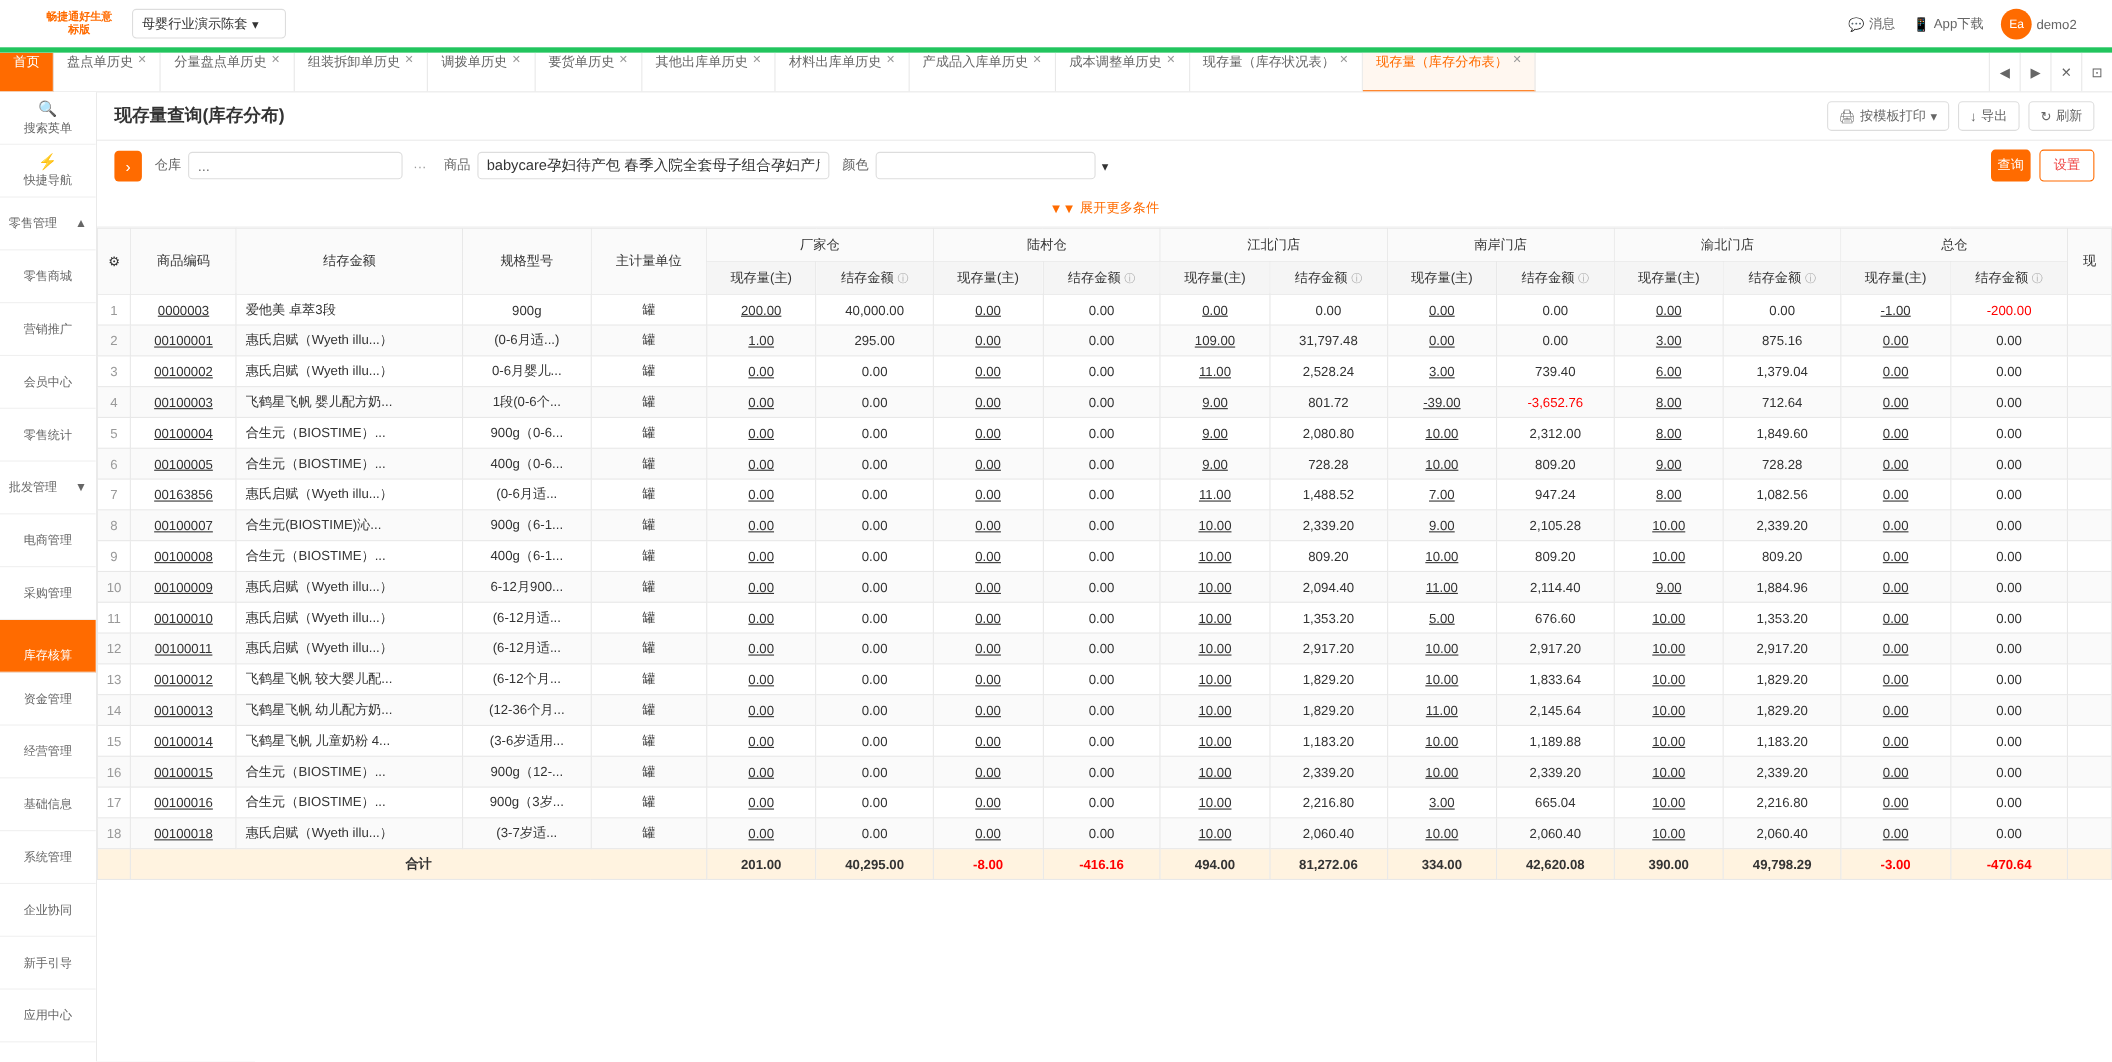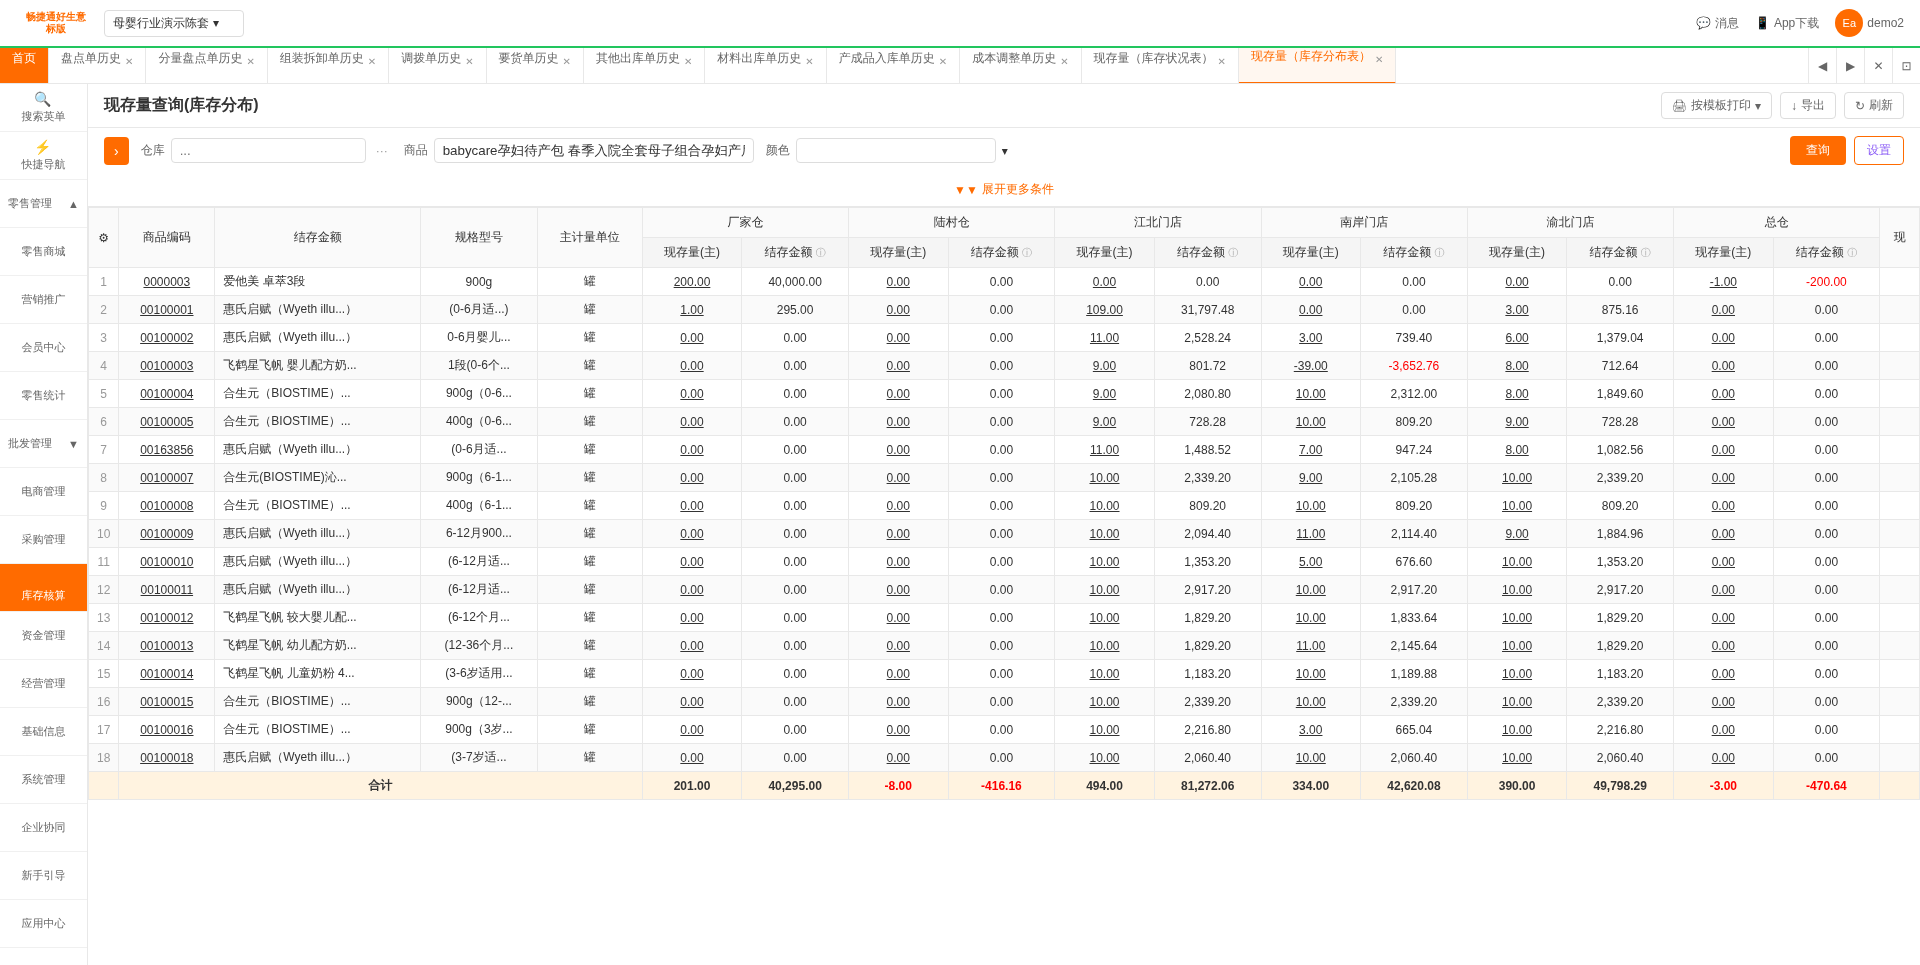--- a/index.html
+++ b/index.html
@@ -1,30 +1,30 @@
 <!DOCTYPE html>
 <html><head>
   <meta charset="utf-8">
   <style>
     * { box-sizing: border-box; margin: 0; padding: 0; }
     body { font-family: 'Microsoft YaHei', sans-serif; font-size: 12px; background: #f5f5f5; color: #333; overflow: hidden; height: 965px; }
 
     
-    .top-bar { height: 48px; background: #fff; display: flex; align-items: center; justify-content: space-between; padding: 0 16px; border-bottom: 2px solid #22c55e; }
+    .top-bar { height: 48px; background: #fff; display: flex; align-items: center; justify-content: space-between; padding: 0 32px; border-bottom: 5px solid #22c55e; }
     .top-bar-left { display: flex; align-items: center; gap: 8px; }
     .logo-area { display: flex; flex-direction: column; align-items: center; width: 80px; }
     .logo-text { font-size: 10px; color: #ff6b00; font-weight: bold; line-height: 1.2; }
     .industry-select { display: flex; align-items: center; gap: 4px; border: 1px solid #ddd; border-radius: 4px; padding: 4px 8px; cursor: pointer; background: #fff; min-width: 140px; }
     .top-bar-right { display: flex; align-items: center; gap: 16px; }
     .top-icon-btn { display: flex; align-items: center; gap: 4px; color: #666; cursor: pointer; }
     .avatar { width: 28px; height: 28px; border-radius: 50%; background: #ff6b00; display: flex; align-items: center; justify-content: center; color: #fff; font-size: 11px; }
 
     
     .tab-bar { height: 36px; background: #fff; display: flex; align-items: center; border-bottom: 1px solid #e8e8e8; overflow: hidden; }
-    .tab { display: flex; align-items: flex-end; gap: 4px; padding: 17px 12px; height: 36px; border-right: 1px solid #e8e8e8; cursor: pointer; white-space: nowrap; font-size: 12px; color: #666; flex-shrink: 0; }
+    .tab { display: flex; align-items: flex-start; gap: 4px; padding: 0 12px; height: 36px; border-right: 1px solid #e8e8e8; cursor: pointer; white-space: nowrap; font-size: 12px; color: #666; flex-shrink: 0; }
     .tab.active { background: #fff7f0; color: #ff6b00; border-bottom: 2px solid #ff6b00; }
     .tab .close-x { color: #999; font-size: 10px; cursor: pointer; }
     .tab.home { background: #ff6b00; color: #fff; }
     .tab-nav-btns { display: flex; align-items: center; margin-left: auto; }
     .tab-nav-btn { width: 28px; height: 36px; display: flex; align-items: center; justify-content: center; border-left: 1px solid #e8e8e8; cursor: pointer; color: #666; }
 
     
     .layout { display: flex; height: calc(965px - 48px - 36px); }
 
     
@@ -41,22 +41,22 @@
     .page-actions { display: flex; align-items: center; gap: 8px; }
     .action-btn { display: flex; align-items: center; gap: 4px; padding: 4px 10px; border: 1px solid #ddd; border-radius: 4px; cursor: pointer; color: #666; background: #fff; font-size: 12px; }
 
     
     .search-bar { background: #fff; padding: 8px 16px; border-bottom: 1px solid #e8e8e8; display: flex; align-items: center; gap: 12px; flex-wrap: wrap; }
     .search-field { display: flex; align-items: center; gap: 6px; }
     .search-label { color: #666; white-space: nowrap; }
     .search-input { border: 1px solid #ddd; border-radius: 4px; padding: 4px 8px; min-width: 120px; color: #333; }
     .search-input-long { border: 1px solid #ddd; border-radius: 4px; padding: 4px 8px; min-width: 320px; color: #333; }
     .expand-btn { display: flex; align-items: center; gap: 4px; color: #ff6b00; cursor: pointer; font-size: 12px; }
-    .query-btn { background: #ff6b00; color: #fff; border: none; border-radius: 4px; padding: 5px 16px; cursor: pointer; font-size: 12px; }
-    .setting-btn { background: #fff; color: #8b5cf6; border: 1px solid #ff6b00; border-radius: 4px; padding: 5px 12px; cursor: pointer; font-size: 12px; }
+    .query-btn { background: #ff6b00; color: #fff; border: none; border-radius: 4px; padding: 5px 6px; cursor: pointer; font-size: 12px; }
+    .setting-btn { background: #fff; color: #ef4444; border: 1px solid #ff6b00; border-radius: 4px; padding: 5px 12px; cursor: pointer; font-size: 12px; }
     .orange-arrow { background: #ff6b00; color: #fff; border: none; border-radius: 4px; padding: 6px 10px; cursor: pointer; font-size: 14px; }
     .ellipsis-btn { color: #999; cursor: pointer; padding: 0 4px; }
 
     
     .table-area { flex: 1; overflow: auto; background: #fff; }
     table { width: 100%; border-collapse: collapse; font-size: 12px; }
     thead tr th { background: #f5f5f5; border: 1px solid #e8e8e8; padding: 6px 8px; text-align: center; font-weight: normal; color: #333; white-space: nowrap; position: sticky; top: 0; z-index: 2; }
     thead tr:first-child th { background: #fafafa; }
     tbody tr td { border: 1px solid #e8e8e8; padding: 5px 8px; text-align: center; white-space: nowrap; }
     tbody tr.total-row td { background: #fff3e0; font-weight: bold; }

